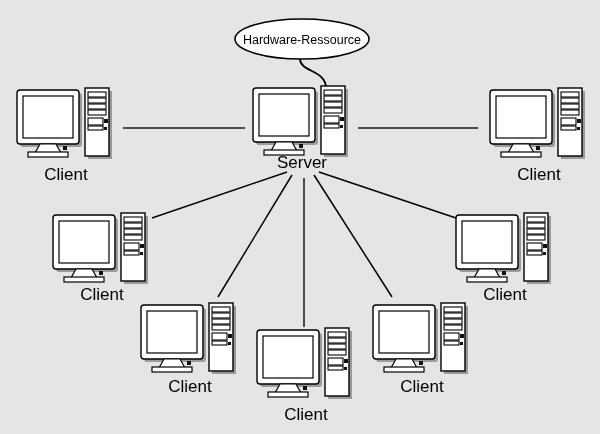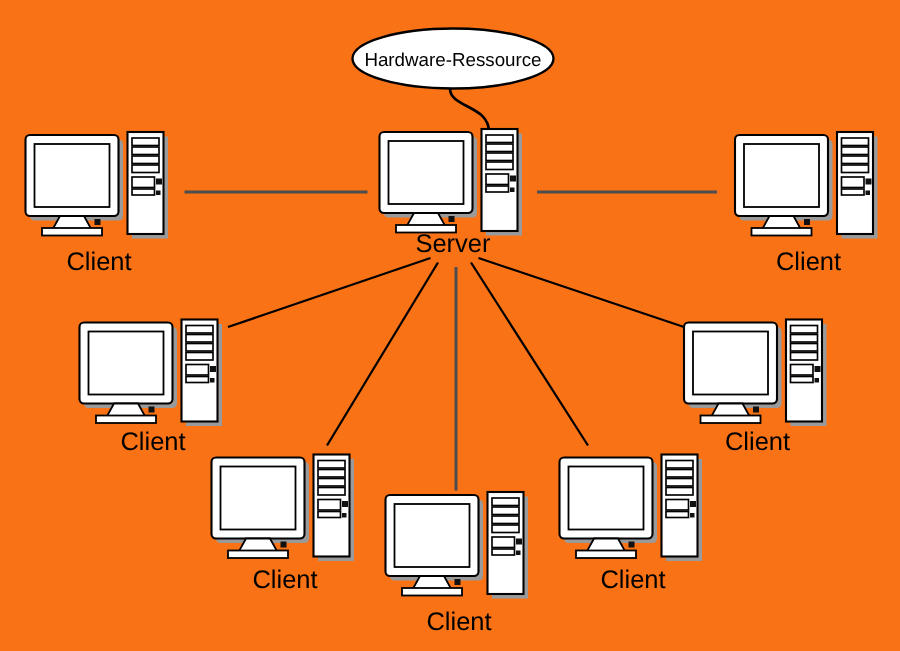--- a/index.html
+++ b/index.html
@@ -4,21 +4,21 @@
 <style>
   html, body {
     margin: 0;
     padding: 0;
     background: #ffffff;
   }
   #canvas {
     position: relative;
     width: 600px;
     height: 434px;
-    background: #f97316;
+    background: #e5e5e5;
     overflow: hidden;
     font-family: "Liberation Sans", sans-serif;
   }
   #diagram-svg {
     position: absolute;
     left: 0;
     top: 0;
     width: 600px;
     height: 434px;
   }

